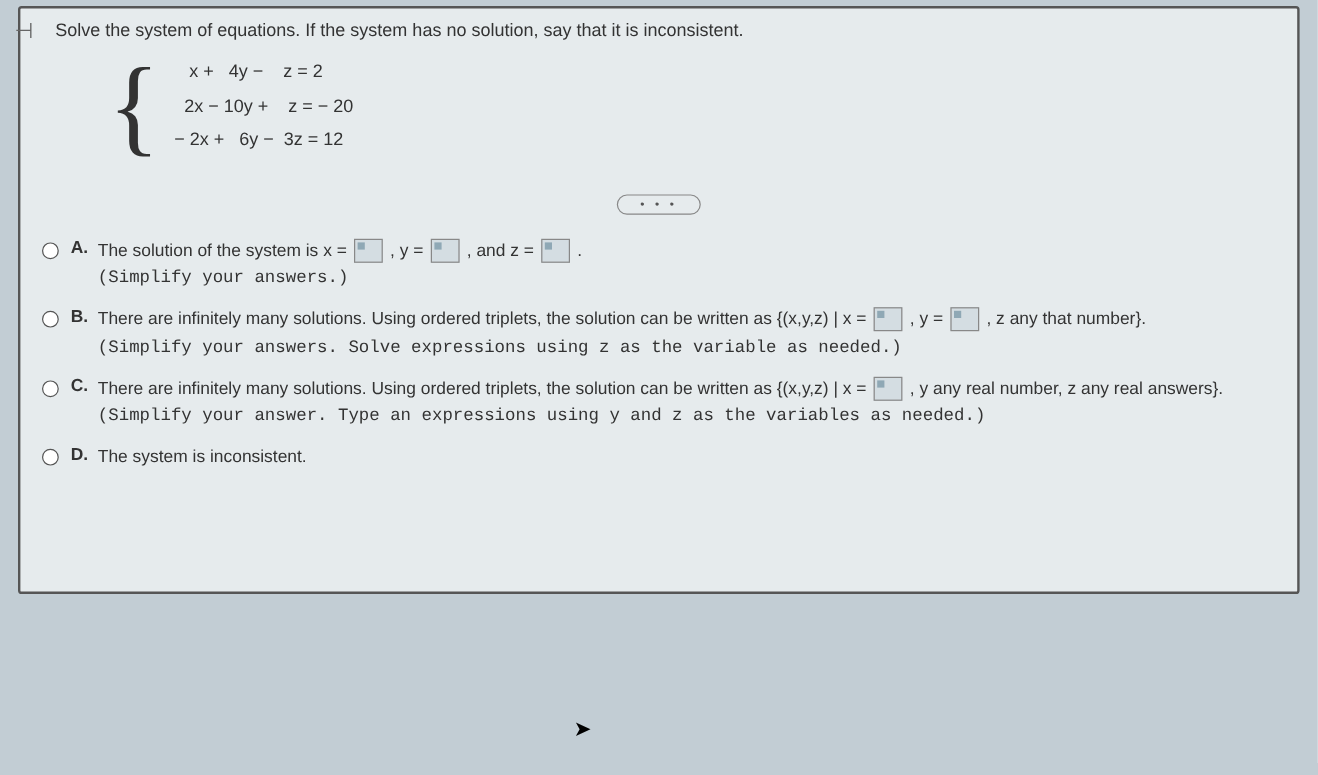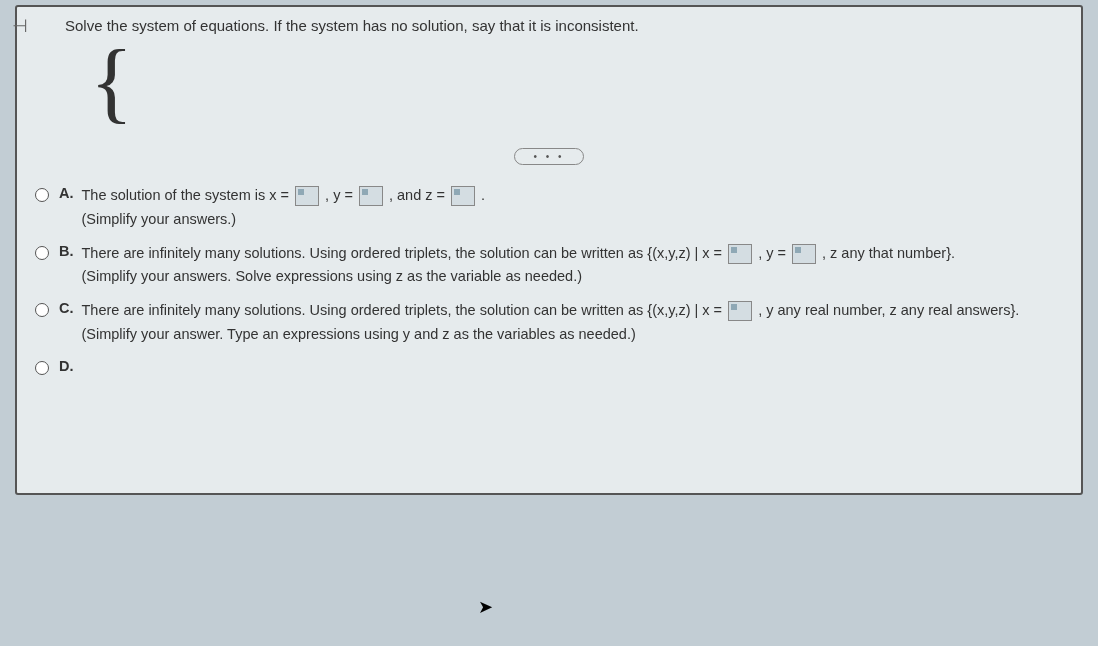--- a/index.html
+++ b/index.html
@@ -27,21 +27,21 @@
     .close-tab {
       position: absolute;
       left: -5px;
       top: 8px;
       color: #666;
       font-size: 18px;
     }
     .instruction {
       color: #333;
       font-size: 15px;
-      margin-left: 30px;
+      margin-left: 11px;
       margin-bottom: 12px;
     }
     .equation-block {
       display: flex;
       align-items: center;
       margin-left: 55px;
       margin-bottom: 30px;
     }
     .brace {
       font-size: 90px;
@@ -119,39 +119,45 @@
       position: absolute;
       top: 2px;
       left: 2px;
       width: 6px;
       height: 6px;
       background: #8fa8b5;
     }
     .simplify-note {
       display: block;
       margin-top: 2px;
+      font-family: Liberation Mono, monospace;
     }
     .cursor {
       position: absolute;
       left: 478px;
       top: 596px;
       font-size: 18px;
       color: #000;
     }
   </style>
 </head>
 <body>
 
 <div class="content-area">
   <span class="close-tab">⊣</span>
 
   <div class="instruction">Solve the system of equations. If the system has no solution, say that it is inconsistent.</div>
 
   <div class="equation-block">
     <span class="brace">{</span>
+    <div class="equations">
+      <div class="eq-row">   x +   4y −    z = 2</div>
+      <div class="eq-row">  2x − 10y +    z = − 20</div>
+      <div class="eq-row">− 2x +   6y −  3z = 12</div>
+    </div>
   </div>
 
   <div class="divider-dots">
     <span class="dots-pill">• • •</span>
   </div>
 
 
   <div class="choice-row">
     <div class="radio"></div>
     <span class="choice-letter">A.</span>
@@ -187,16 +193,17 @@
       <span>There are infinitely many solutions. Using ordered triplets, the solution can be written as {(x,y,z) | x =</span>
       <span class="input-box"></span>
       <span>, y any real number, z any real answers}.</span>
       <span class="simplify-note">(Simplify your answer. Type an expressions using y and z as the variables as needed.)</span>
     </div>
   </div>
 
   <div class="choice-row">
     <div class="radio"></div>
     <span class="choice-letter">D.</span>
+    <div class="choice-text">The system is inconsistent.</div>
   </div>
 </div>
 
 <span class="cursor">➤</span>
 
 </body></html>

